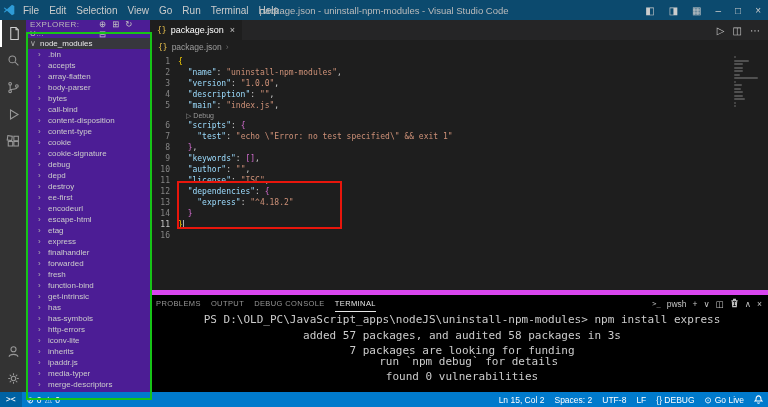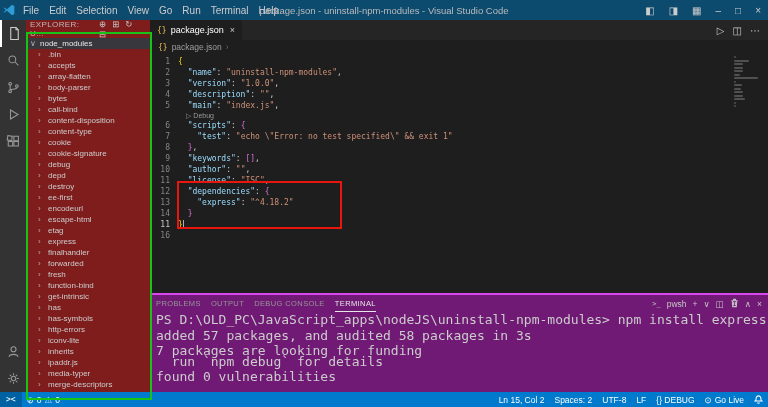--- a/index.html
+++ b/index.html
@@ -18,21 +18,21 @@
   .body-row{display:flex;height:372px;}
 
   
   .activitybar{width:26px;background:#333333;display:flex;flex-direction:column;align-items:center;flex-shrink:0;}
   .ab-item{width:26px;height:27px;display:flex;align-items:center;justify-content:center;opacity:.65;}
   .ab-item svg{width:15px;height:15px;stroke:#cfcfcf;fill:none;stroke-width:1.4;}
   .ab-item.active{opacity:1;border-left:2px solid #ffffff;width:24px;}
   .ab-spacer{flex:1;}
 
   
-  .sidebar{width:124px;background:#7f1d1d;flex-shrink:0;display:flex;flex-direction:column;overflow:hidden;}
+  .sidebar{width:124px;background:#4c1d95;flex-shrink:0;display:flex;flex-direction:column;overflow:hidden;}
   .sb-header{height:18px;display:flex;align-items:center;color:#bbbbbb;font-size:8px;letter-spacing:.4px;padding:0 4px;justify-content:space-between;}
   .sb-icons span{margin-left:3px;font-size:8.5px;color:#c5c5c5;cursor:pointer;}
   .tree{flex:1;overflow:hidden;color:#cccccc;font-size:8px;}
   .tree-root,.tree-item{height:11px;display:flex;align-items:center;white-space:nowrap;cursor:pointer;}
   .tree-root{background:#37373d;padding-left:4px;color:#e8e8e8;}
   .tree-item{padding-left:12px;}
   .chev{width:8px;display:inline-block;color:#b0b0b0;font-size:8px;margin-right:2px;flex-shrink:0;}
 
   
   .editor-col{flex:1;display:flex;flex-direction:column;min-width:0;}
@@ -51,30 +51,30 @@
   .lnum{width:20px;text-align:right;padding-right:8px;color:#858585;flex-shrink:0;}
   .lnum.active{color:#c6c6c6;}
   .ltext{white-space:pre;color:#d4d4d4;}
   .codelens{height:9px;line-height:9px;font-size:7px;color:#999999;padding-left:36px;font-family:"Liberation Sans",sans-serif;cursor:pointer;}
   .tk-key{color:#9cdcfe;} .tk-str{color:#ce9178;} .tk-pu{color:#cccccc;} .tk-br{color:#ffd700;} .tk-br2{color:#da70d6;}
   .caret{display:inline-block;width:1px;height:9px;background:#aeafad;vertical-align:middle;}
   .minimap{position:absolute;top:2px;right:8px;width:26px;}
   .mm-line{height:2px;margin-bottom:1.5px;background:#7a7a7a;opacity:.55;border-radius:1px;}
 
   
-  .panel{height:97px;border-top:2px solid #d946ef;background:#701a75;display:flex;flex-direction:column;}
+  .panel{height:97px;border-top:5px solid #d946ef;background:#000000;display:flex;flex-direction:column;}
   .panel-header{height:18px;display:flex;align-items:center;padding:0 6px;}
   .panel-tabs{display:flex;gap:10px;}
   .panel-tab{font-size:7.5px;letter-spacing:.4px;color:#969696;padding:3px 0;cursor:pointer;}
   .panel-tab.active{color:#e7e7e7;border-bottom:1px solid #e7e7e7;}
   .panel-actions{margin-left:auto;display:flex;align-items:center;gap:6px;color:#c5c5c5;font-size:8.5px;}
   .panel-actions span{cursor:pointer;}
   .shell-ic{font-family:"DejaVu Sans Mono",monospace;font-size:7px;color:#c5c5c5;}
   .panel-actions svg{width:9px;height:10px;stroke:#c5c5c5;fill:none;stroke-width:1.2;}
-  .terminal{flex:1;padding:2px 0 0 6px;font-family:"DejaVu Sans Mono",monospace;font-size:13px;color:#cccccc;overflow:hidden;}
+  .terminal{flex:1;padding:2px 0 0 6px;font-family:"DejaVu Sans Mono",monospace;font-size:11px;color:#cccccc;overflow:hidden;text-align:center;}
   .tline{line-height:10.5px;white-space:pre;}
   .tline.blank{height:5px;line-height:5px;}
   .cursor{display:inline-block;width:4px;height:8px;background:#c5c5c5;vertical-align:middle;}
 
   
   .statusbar{height:15px;background:#007acc;display:flex;align-items:center;color:#ffffff;font-size:8.5px;}
   .sb-left{display:flex;align-items:center;height:100%;}
   .remote{background:#0062a3;height:100%;display:flex;align-items:center;padding:0 6px;font-family:"DejaVu Sans Mono",monospace;font-size:8px;cursor:pointer;}
   .sb-item{display:flex;align-items:center;gap:3px;padding:0 5px;cursor:pointer;white-space:nowrap;}
   .sb-right{margin-left:auto;display:flex;align-items:center;height:100%;}

